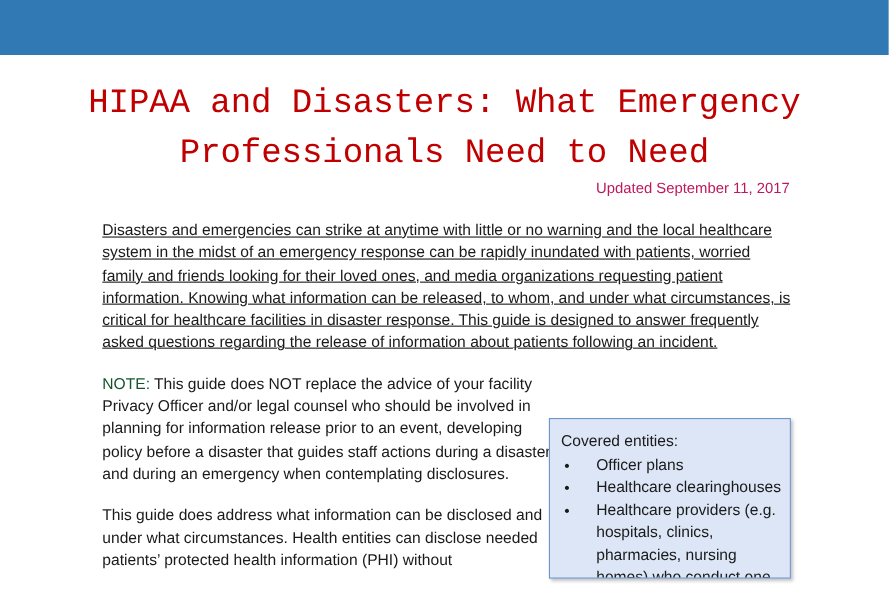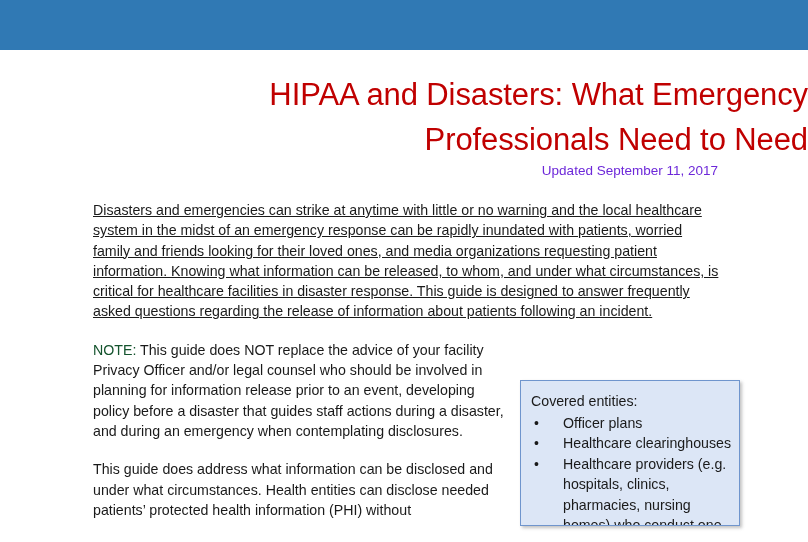--- a/index.html
+++ b/index.html
@@ -37,40 +37,39 @@
   .title-block {
     position: absolute;
     left: 0;
     top: 72px;
     width: 808px;
     text-align: center;
   }
   .doc-title {
     margin: 0;
     padding: 0;
-    font-family: Liberation Sans, sans-serif;
+    font-family: Liberation Mono, monospace;
     font-size: 31px;
     font-weight: normal;
     line-height: 45px;
     color: #c00000;
     letter-spacing: -0.1px;
-    text-align: right;
   }
   .doc-title .tline {
     display: block;
   }
 
   .updated-line {
     position: absolute;
     left: 0;
     top: 163px;
     width: 718px;
     text-align: right;
     font-size: 13.5px;
-    color: #6d28d9;
+    color: #be185d;
     font-family: "Liberation Sans", sans-serif;
   }
 
   
   .body-col {
     position: absolute;
     left: 93px;
     top: 200px;
     width: 632px;
   }
@@ -88,21 +87,21 @@
   .para-narrow {
     width: 412px;
   }
   .note-label {
     color: #14532d;
   }
 
   
   .callout {
     position: absolute;
-    left: 520px;
+    left: 499px;
     top: 380px;
     width: 220px;
     height: 146px;
     background: #dce6f6;
     border: 1.5px solid #6f95cd;
     box-sizing: border-box;
     box-shadow: 2px 2px 3px rgba(120,120,120,0.45);
     overflow: hidden;
   }
   .callout-inner {

